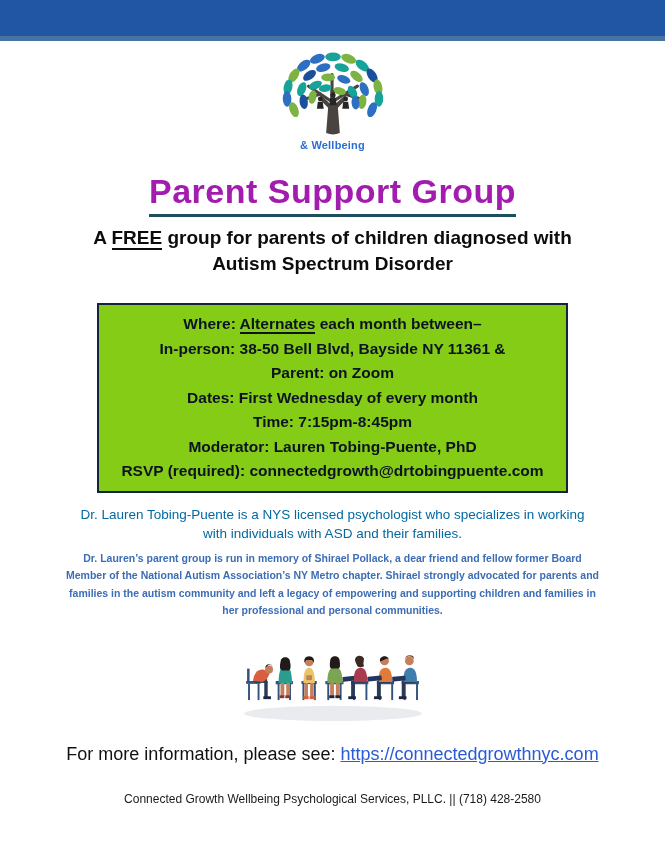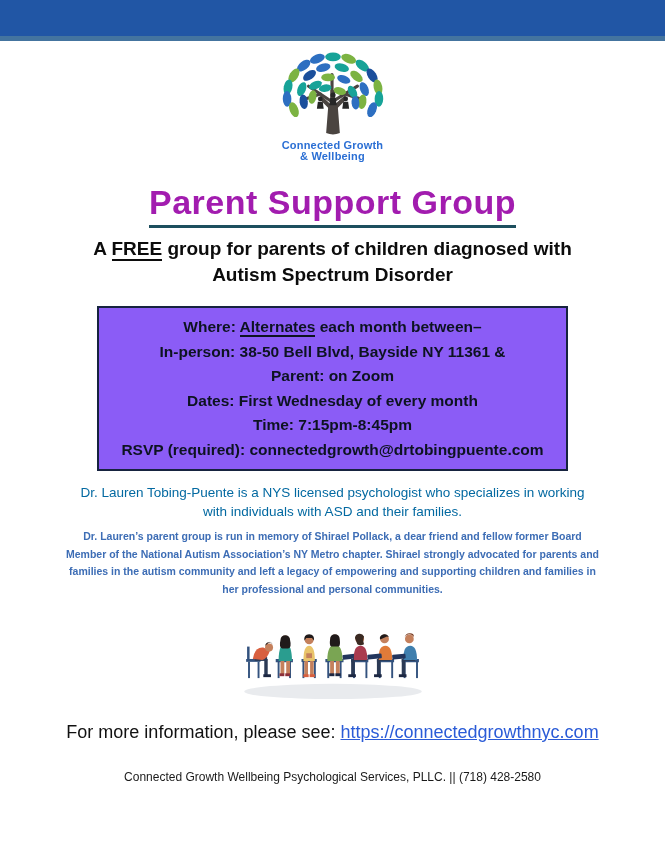--- a/index.html
+++ b/index.html
@@ -27,22 +27,22 @@
     border-bottom: 3px solid #1d4f5e; padding-bottom: 3px;
     letter-spacing: .5px;
   }
   .subtitle {
     margin-top: 8px; text-align: center;
     font-size: 19px; font-weight: bold; color: #0c0c0c;
     line-height: 26px; padding: 0 70px;
   }
   .subtitle .u { border-bottom: 2.5px solid #0c0c0c; }
   .info-box {
-    width: 471px; margin: 18px auto 0 auto;
-    background: #8b5cf6;
+    width: 471px; margin: 26px auto 0 auto;
+    background: #84cc16;
     border: 2px solid #16233f;
     padding: 7px 10px;
     text-align: center;
     font-size: 15.5px; font-weight: bold; color: #0d1321;
     line-height: 24.5px;
   }
   .info-box .u { border-bottom: 2px solid #0d1321; }
   .bio {
     margin: 12px auto 0 auto; max-width: 525px;
     text-align: center; font-size: 13.5px; font-weight: 500;
@@ -118,36 +118,36 @@
 
     <g fill="#262626">
       <circle cx="52" cy="49" r="2.4"></circle>
         <path d="M49.5,52 h5 l1,7 h-7 z"></path>
       <circle cx="65" cy="45" r="2.6"></circle>
         <path d="M62.2,48 h5.6 l1,7.5 h-7.6 z"></path>
       <circle cx="78" cy="49" r="2.4"></circle>
         <path d="M75.5,52 h5 l1,7 h-7 z"></path>
     </g>
   </svg>
-  <div class="logo-text">Connected Growth</div>
   <div class="logo-text">&amp; Wellbeing</div>
 </div>
 
 <div class="page-title-wrap">
   <span class="page-title">Parent Support Group</span>
 </div>
 
 <div class="subtitle"><span>A </span><span class="u">FREE</span><span> group for parents of children diagnosed with Autism Spectrum Disorder</span></div>
 
 <div class="info-box">
   <div><span>Where: </span><span class="u">Alternates</span><span> each month between–</span></div>
   <div>In-person: 38-50 Bell Blvd, Bayside NY 11361 &amp;</div>
   <div>Parent: on Zoom</div>
   <div>Dates: First Wednesday of every month</div>
   <div>Time: 7:15pm-8:45pm</div>
+  <div>Moderator: Lauren Tobing-Puente, PhD</div>
   <div>RSVP (required): connectedgrowth@drtobingpuente.com</div>
 </div>
 
 <div class="bio">Dr. Lauren Tobing-Puente is a NYS licensed psychologist who specializes in working with individuals with ASD and their families.</div>
 
 <div class="memorial">Dr. Lauren’s parent group is run in memory of Shirael Pollack, a dear friend and fellow former Board Member of the National Autism Association’s NY Metro chapter.  Shirael strongly advocated for parents and families in the autism community and left a legacy of empowering and supporting children and families in her professional and personal communities.</div>
 
 <div class="illustration-wrap">
   <svg width="210" height="88" viewBox="0 0 220 92">
     <ellipse cx="110" cy="80" rx="93" ry="8" fill="#e9ebee"></ellipse>

